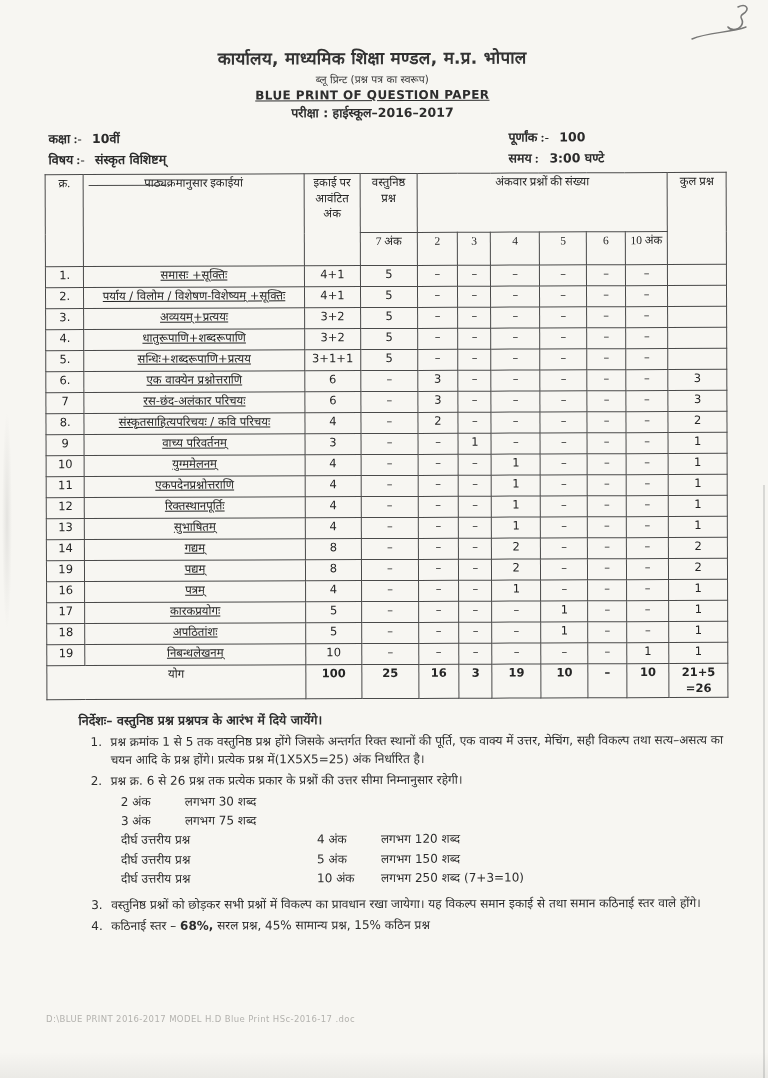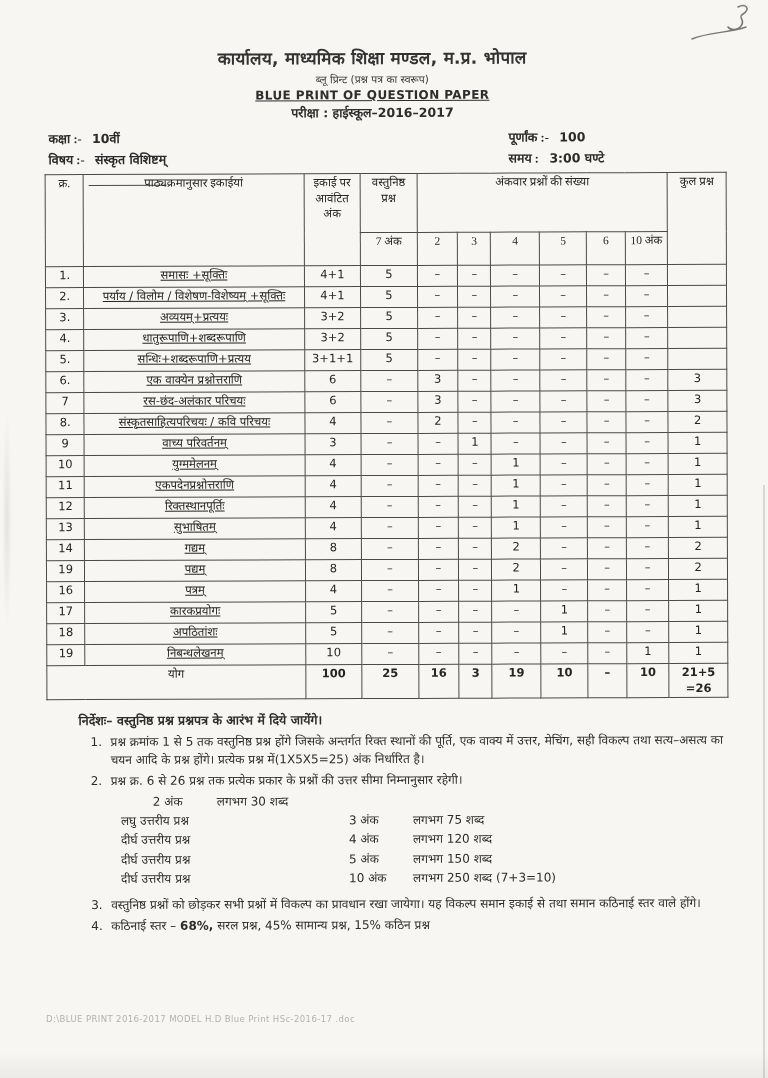--- a/index.html
+++ b/index.html
@@ -73,21 +73,21 @@
 
   
   .notes{margin:12px 34px 0 76px;font-size:12px;color:#2d2d2d;}
   .notes-heading{font-weight:bold;font-size:12.5px;margin-bottom:4px;}
   .note-item{display:flex;margin:3px 0 3px 12px;line-height:1.5;}
   .note-num{width:20px;flex:0 0 20px;}
   .note-text{flex:1;}
   .wl-list{margin:3px 0 4px 10px;}
   .wl-row{display:flex;line-height:1.6;}
   .wl-type{width:196px;flex:0 0 196px;}
-  .wl-marks{width:64px;flex:0 0 64px;margin-left:32px;}
+  .wl-marks{width:64px;flex:0 0 64px;}
   .wl-words{flex:1;}
   .bold{font-weight:bold;}
 
   
   .footer{position:absolute;left:46px;top:1014px;font-size:8.5px;color:#b3b2ae;letter-spacing:.4px;}
 </style>
 </head>
 <body>
 
 <div class="page">
@@ -444,21 +444,20 @@
       <div class="note-item">
         <span class="note-num">2.</span>
         <span class="note-text">
           <span>प्रश्न क्र. 6 से 26 प्रश्न तक प्रत्येक प्रकार के प्रश्नों की उत्तर सीमा निम्नानुसार रहेगी।</span>
           <span class="wl-list" style="display:block">
               <span class="wl-row">
           <span class="wl-marks">2 अंक</span>
           <span class="wl-words">लगभग 30 शब्द</span>
         </span>
               <span class="wl-row">
-          <span class="wl-type">लघु उत्तरीय प्रश्न</span>
           <span class="wl-marks">3 अंक</span>
           <span class="wl-words">लगभग 75 शब्द</span>
         </span>
               <span class="wl-row">
           <span class="wl-type">दीर्घ उत्तरीय प्रश्न</span>
           <span class="wl-marks">4 अंक</span>
           <span class="wl-words">लगभग 120 शब्द</span>
         </span>
               <span class="wl-row">
           <span class="wl-type">दीर्घ उत्तरीय प्रश्न</span>

